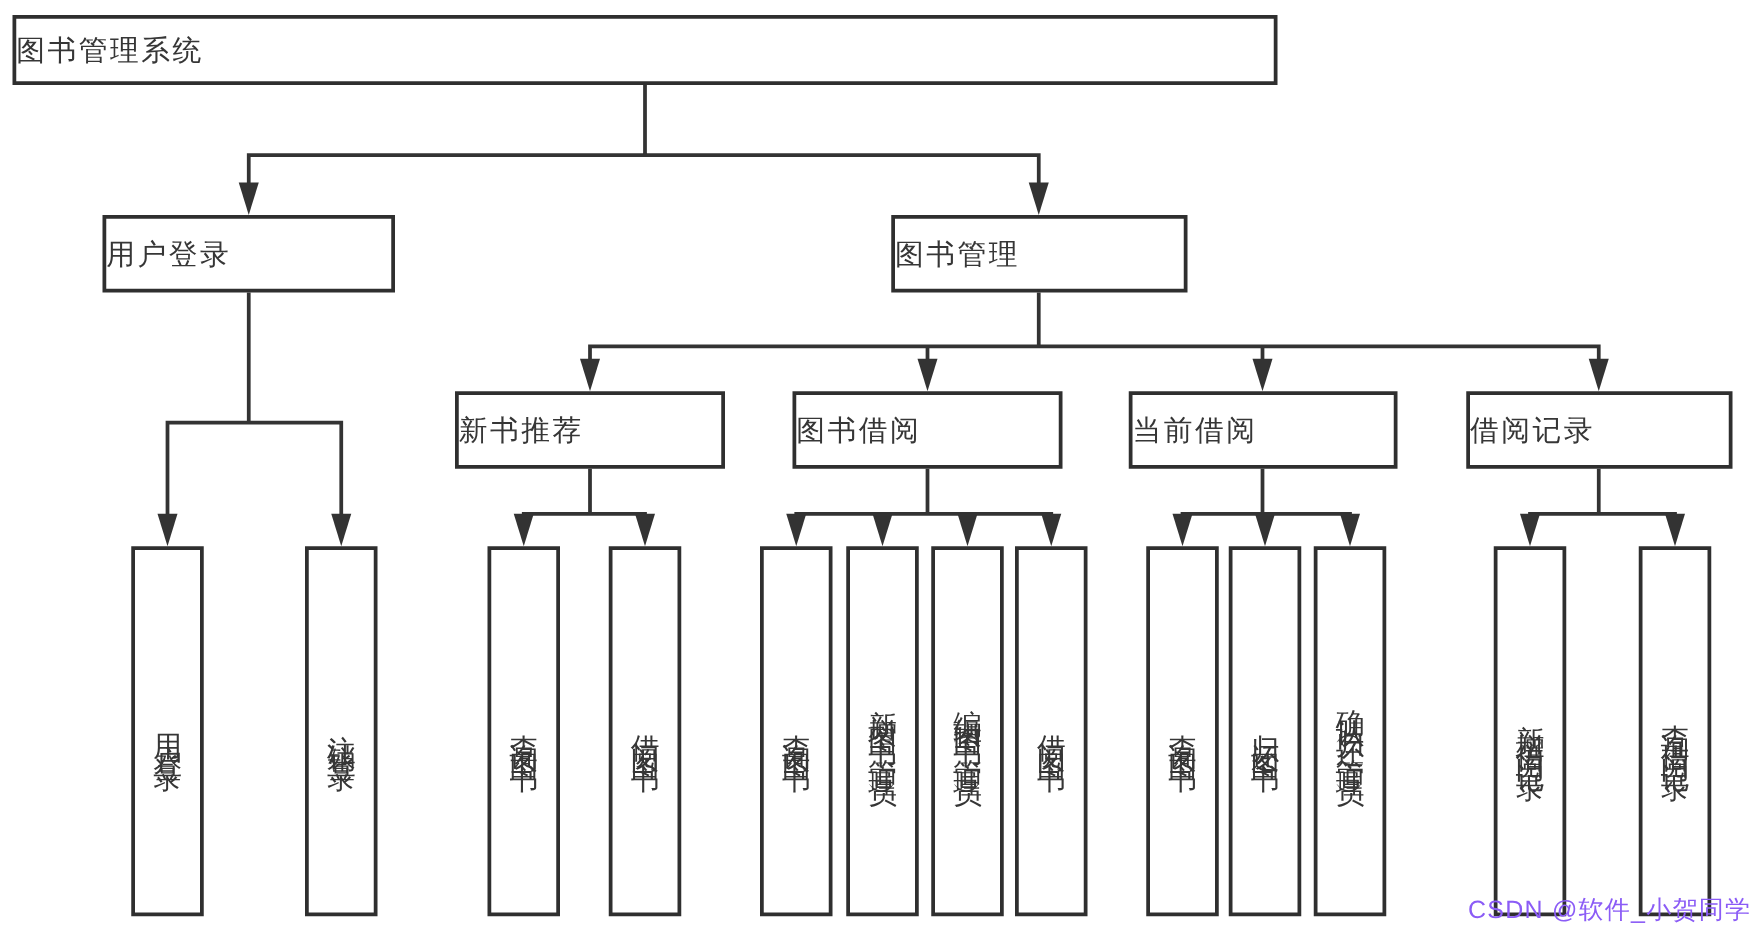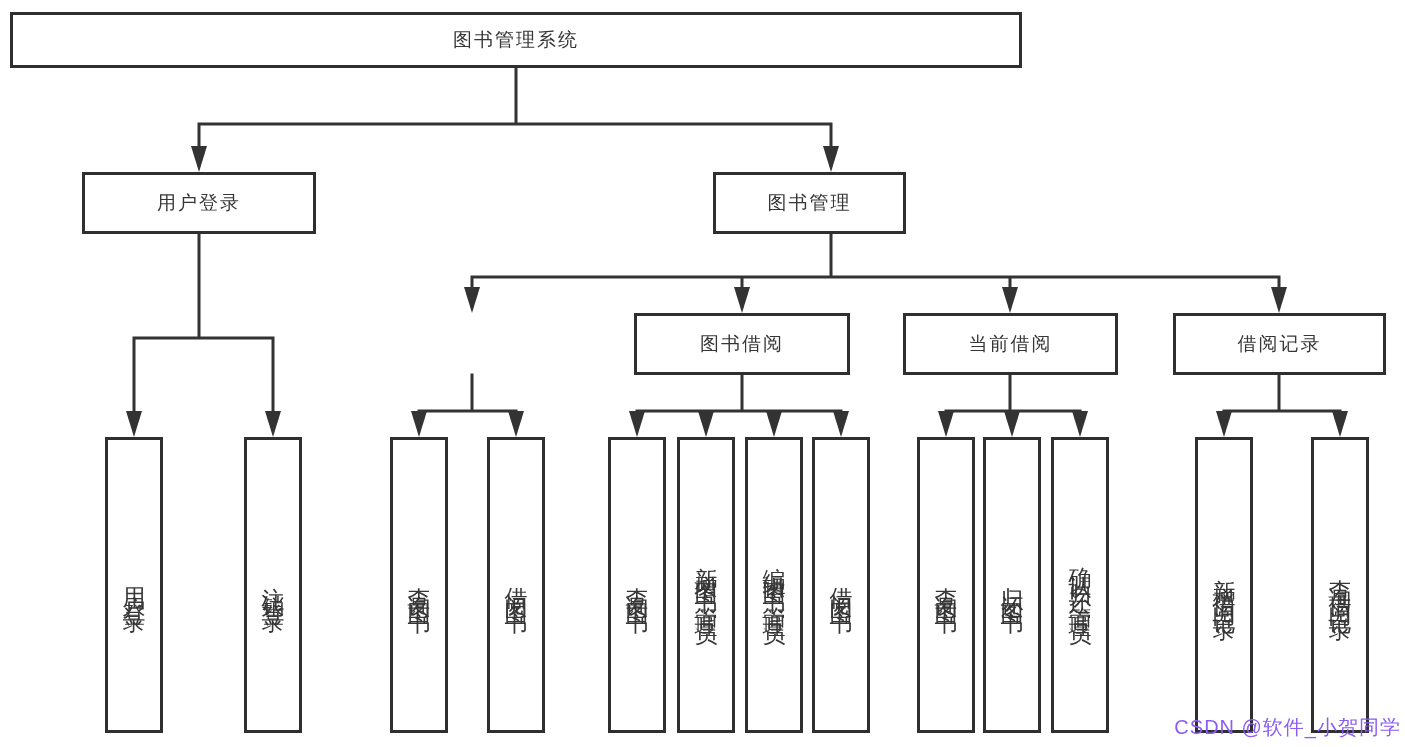--- a/index.html
+++ b/index.html
@@ -16,22 +16,22 @@
     left: 0; top: 0;
     width: 1405px; height: 747px;
   }
   .hbox {
     position: absolute;
     box-sizing: border-box;
     background: #ffffff;
     border: 3px solid #2f2f2f;
     display: flex;
     align-items: center;
-    justify-content: center;
-    font-size: 19px;
+    justify-content: flex-start;
+    font-size: 23px;
     letter-spacing: 2px;
     color: #363636;
     white-space: nowrap;
   }
   .leaf {
     position: absolute;
     box-sizing: border-box;
     width: 58px;
     height: 296px;
     top: 437px;
@@ -116,24 +116,27 @@
     </g>
   </svg>
 
   <div class="hbox" style="left:10px; top:12px; width:1012px; height:56px;">
     <span>图书管理系统</span>
   </div>
 
   <div class="hbox" style="left:82px; top:172px; width:234px; height:62px;">
     <span>用户登录</span>
   </div>
-  <div class="hbox" style="left:713px; top:172px; width:193px; height:62px;">
+  <div class="hbox" style="left:713px; top:172px; width:237px; height:62px;">
     <span>图书管理</span>
   </div>
 
+  <div class="hbox" style="left:364px; top:313px; width:216px; height:62px;">
+    <span>新书推荐</span>
+  </div>
   <div class="hbox" style="left:634px; top:313px; width:216px; height:62px;">
     <span>图书借阅</span>
   </div>
   <div class="hbox" style="left:903px; top:313px; width:215px; height:62px;">
     <span>当前借阅</span>
   </div>
   <div class="hbox" style="left:1173px; top:313px; width:213px; height:62px;">
     <span>借阅记录</span>
   </div>
 

